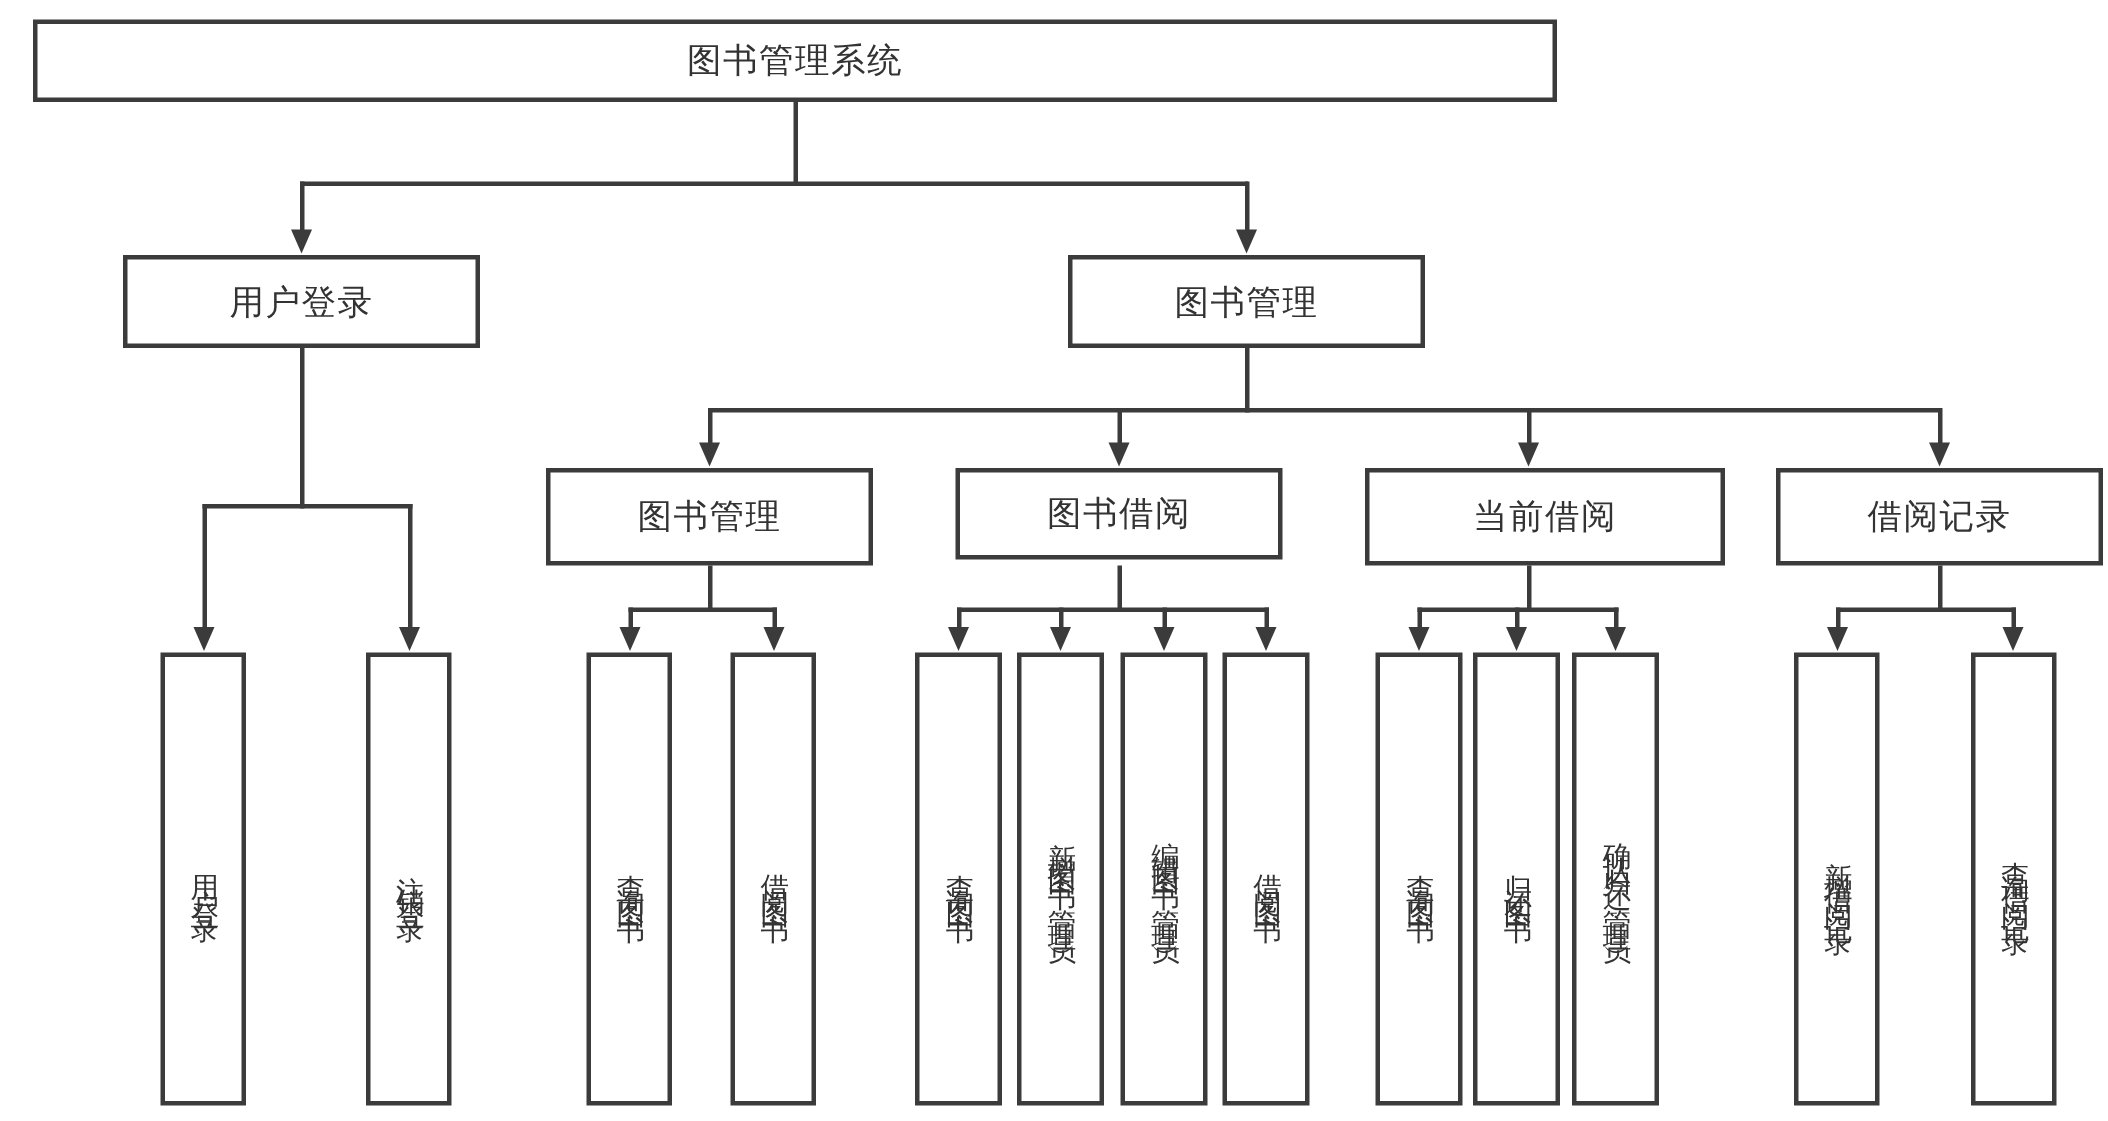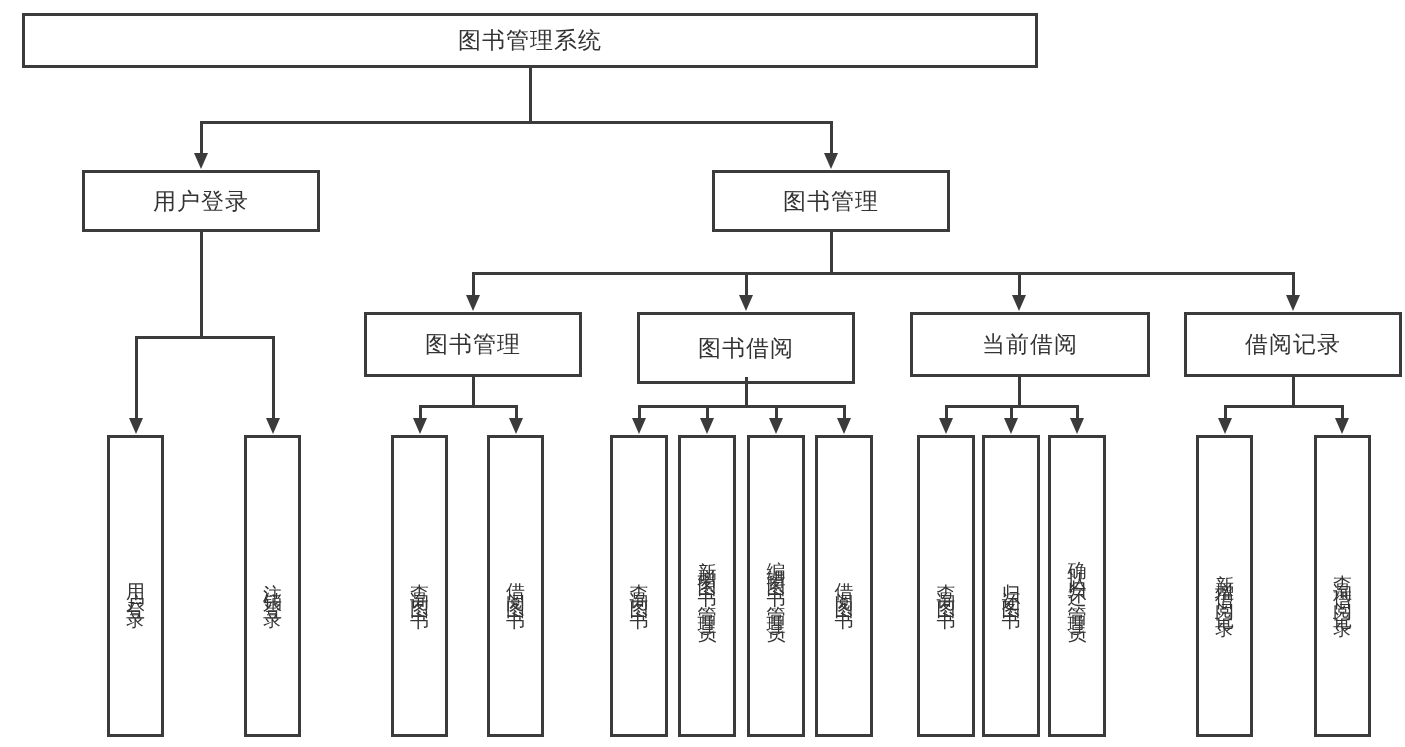--- a/index.html
+++ b/index.html
@@ -70,21 +70,21 @@
   <div class="vline" style="left:1018px;top:272px;height:27px;"></div>
   <div class="vline" style="left:1292px;top:272px;height:27px;"></div>
   <div class="arrow" style="left:466px;top:295px;"></div>
   <div class="arrow" style="left:739px;top:295px;"></div>
   <div class="arrow" style="left:1012px;top:295px;"></div>
   <div class="arrow" style="left:1286px;top:295px;"></div>
 
   <div class="box" style="left:364px;top:312px;width:218px;height:65px;">
     <span>图书管理</span>
   </div>
-  <div class="box" style="left:637px;top:312px;width:218px;height:72px;">
+  <div class="box" style="left:637px;top:312px;width:218px;height:61px;">
     <span>图书借阅</span>
   </div>
   <div class="box" style="left:910px;top:312px;width:240px;height:65px;">
     <span>当前借阅</span>
   </div>
   <div class="box" style="left:1184px;top:312px;width:218px;height:65px;">
     <span>借阅记录</span>
   </div>
 
   <div class="vline" style="left:472px;top:377px;height:31px;"></div>

